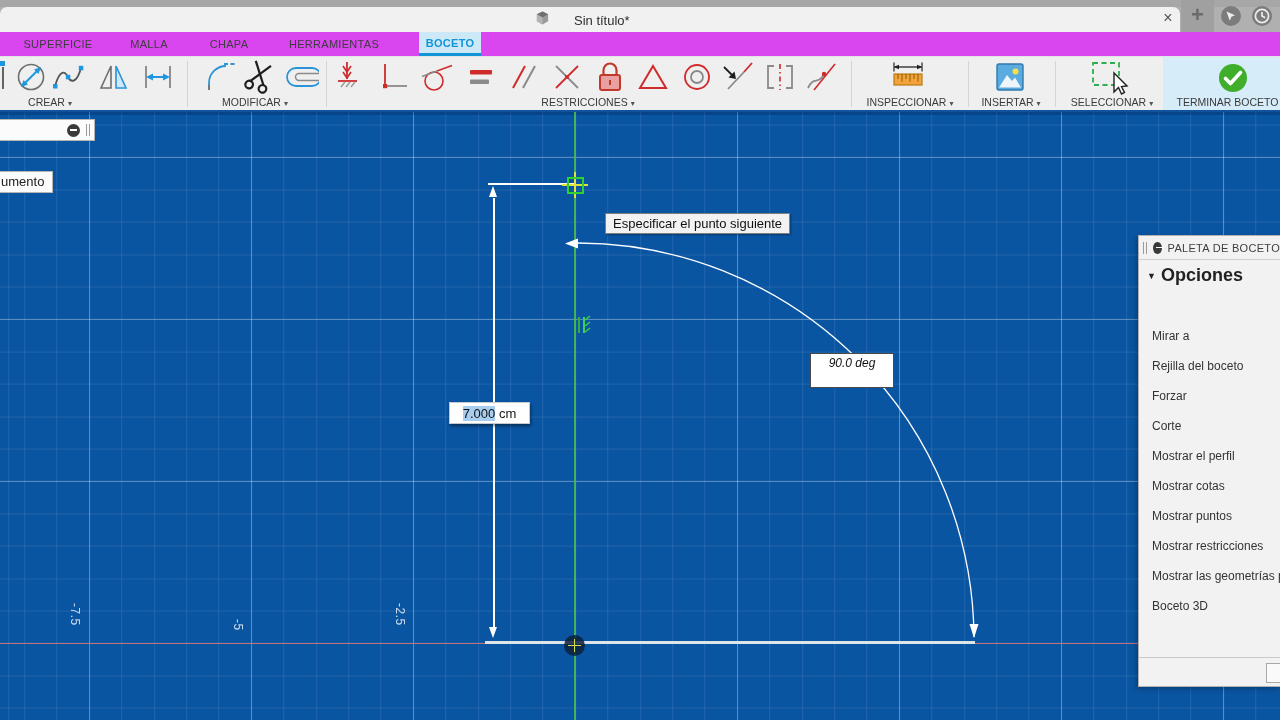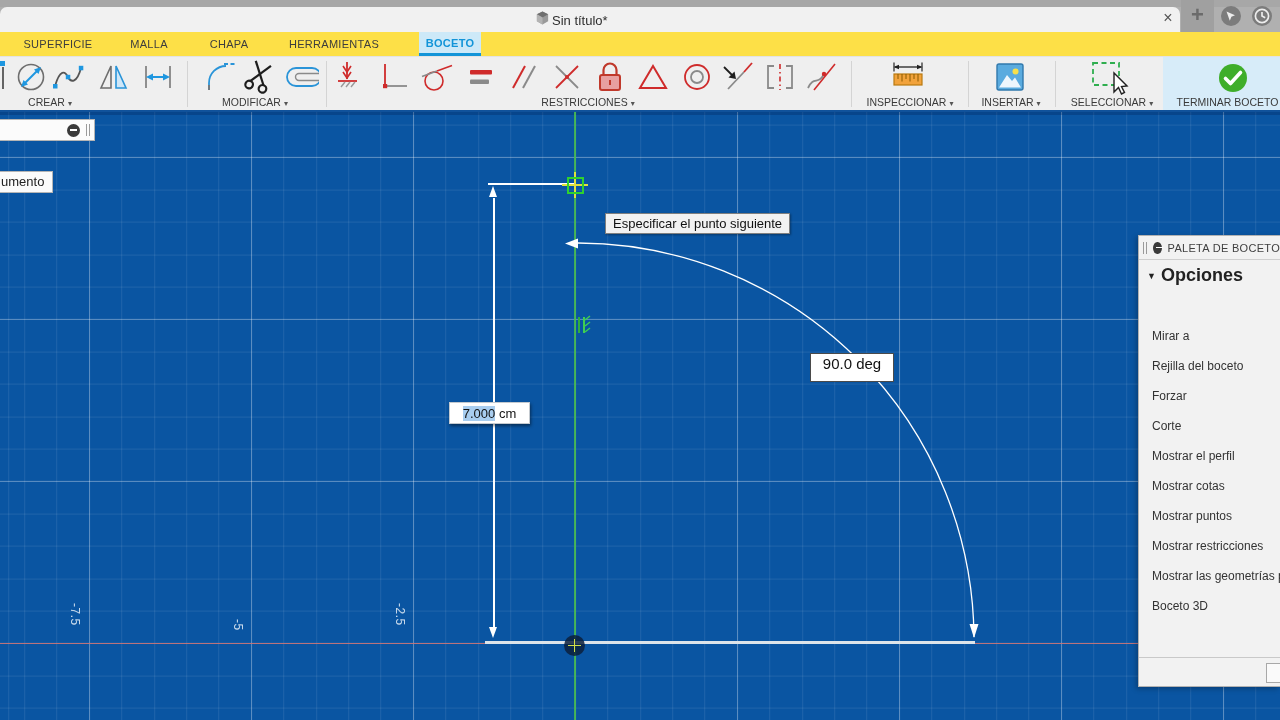--- a/index.html
+++ b/index.html
@@ -5,30 +5,30 @@
   * { margin:0; padding:0; box-sizing:border-box; }
   html,body { width:1280px; height:720px; }
   body { font-family:"Liberation Sans", sans-serif; }
   .screen { position:relative; width:1280px; height:720px; overflow:hidden; background:#0a55a2; }
 
   
   .titlebar { position:absolute; top:0; left:0; width:1280px; height:32px; background:#b0b0b0; }
   .titlebar .topstrip { position:absolute; top:0; left:0; width:1280px; height:7px; background:#a7a7a7; }
   .doc-tab { position:absolute; top:7px; left:0; width:1180px; height:25px; background:#f1f1f1;
              border-radius:7px 7px 0 0; }
-  .doc-title-wrap { position:absolute; left:535px; top:3px; display:flex; align-items:center; gap:2px; }
+  .doc-title-wrap { position:absolute; left:535px; top:3px; display:flex; align-items:center; gap:24px; }
   .doc-title { font-size:13px; color:#2e2e2e; }
   .tab-close { position:absolute; left:1158px; top:1px; width:20px; height:20px; text-align:center;
                font-size:16px; line-height:20px; color:#555; cursor:default; }
   .newtab-btn { position:absolute; left:1181px; top:0; width:33px; height:32px; background:#a0a0a0;
                 color:#6b6b6b; font-size:22px; font-weight:bold; text-align:center; line-height:30px; }
   .tb-circle { position:absolute; top:5px; width:22px; height:22px; }
 
   
-  .ribbon-tabs { position:absolute; top:32px; left:0; width:1280px; height:24px; background:#fde047; }
+  .ribbon-tabs { position:absolute; top:32px; left:0; width:1280px; height:24px; background:#d946ef; }
   .rtab { position:absolute; top:0; height:24px; font-size:11px; color:#3d3d3d; letter-spacing:.3px;
           display:flex; align-items:center; justify-content:center; }
   .rtab.active { background:#cde9f8; color:#1294d8; font-weight:bold; border-bottom:3px solid #1294d8; }
 
   
   .toolbar { position:absolute; top:56px; left:0; width:1280px; height:56px; background:#efefef;
              border-top:1px solid #e3e3e3; border-bottom:2px solid #10529b; }
   .ticon { position:absolute; top:2px; width:36px; height:36px; }
   .ticon svg { width:100%; height:100%; }
   .tdivider { position:absolute; top:4px; width:1px; height:46px; background:#d4d4d4; }
@@ -67,22 +67,22 @@
             border-bottom:11px solid #fff; }
   .arr-dn { left:489px; top:515px; border-left:4.5px solid transparent; border-right:4.5px solid transparent;
             border-top:11px solid #fff; }
   .tooltip { position:absolute; left:605px; top:101px; height:21px; background:#f2f2f2;
              border:1px solid #7f7f7f; font-size:13px; color:#111; line-height:19px; padding:0 7px;
              white-space:nowrap; box-shadow:1px 1px 2px rgba(0,0,0,.35); }
   .dim-input { position:absolute; left:449px; top:290px; width:81px; height:22px; background:#fff;
                border:1px solid #c3c9cf; box-shadow:1px 2px 3px rgba(0,0,0,.45); font-size:13px;
                color:#111; display:flex; align-items:center; justify-content:center; }
   .dim-input .sel { background:#a8cdef; }
-  .angle-box { position:absolute; left:810px; top:241px; width:84px; height:29px; background:#fff;
-               border:1px solid #4a4a4a; font-size:15px; color:#111; text-align:center; line-height:19px; }
+  .angle-box { position:absolute; left:810px; top:241px; width:84px; height:35px; background:#fff;
+               border:1px solid #4a4a4a; font-size:12px; color:#111; text-align:center; line-height:19px;font-style:italic; }
   .axis-label { position:absolute; writing-mode:vertical-rl; font-size:12px; color:rgba(218,230,242,.92);
                 letter-spacing:.5px; }
 
   
   .collapsed-bar { position:absolute; left:0; top:7px; width:95px; height:22px; background:#fbfbfb;
                    border:1px solid #b5b5b5; border-left:none; display:flex; align-items:center;
                    justify-content:flex-end; gap:6px; padding-right:4px; }
   .minus-circle { width:13px; height:13px; border-radius:50%; background:#3a3a3a; position:relative; }
   .minus-circle::after { content:""; position:absolute; left:3px; top:5.6px; width:7px; height:1.8px; background:#fff; }
   .grip { display:flex; gap:2px; }

